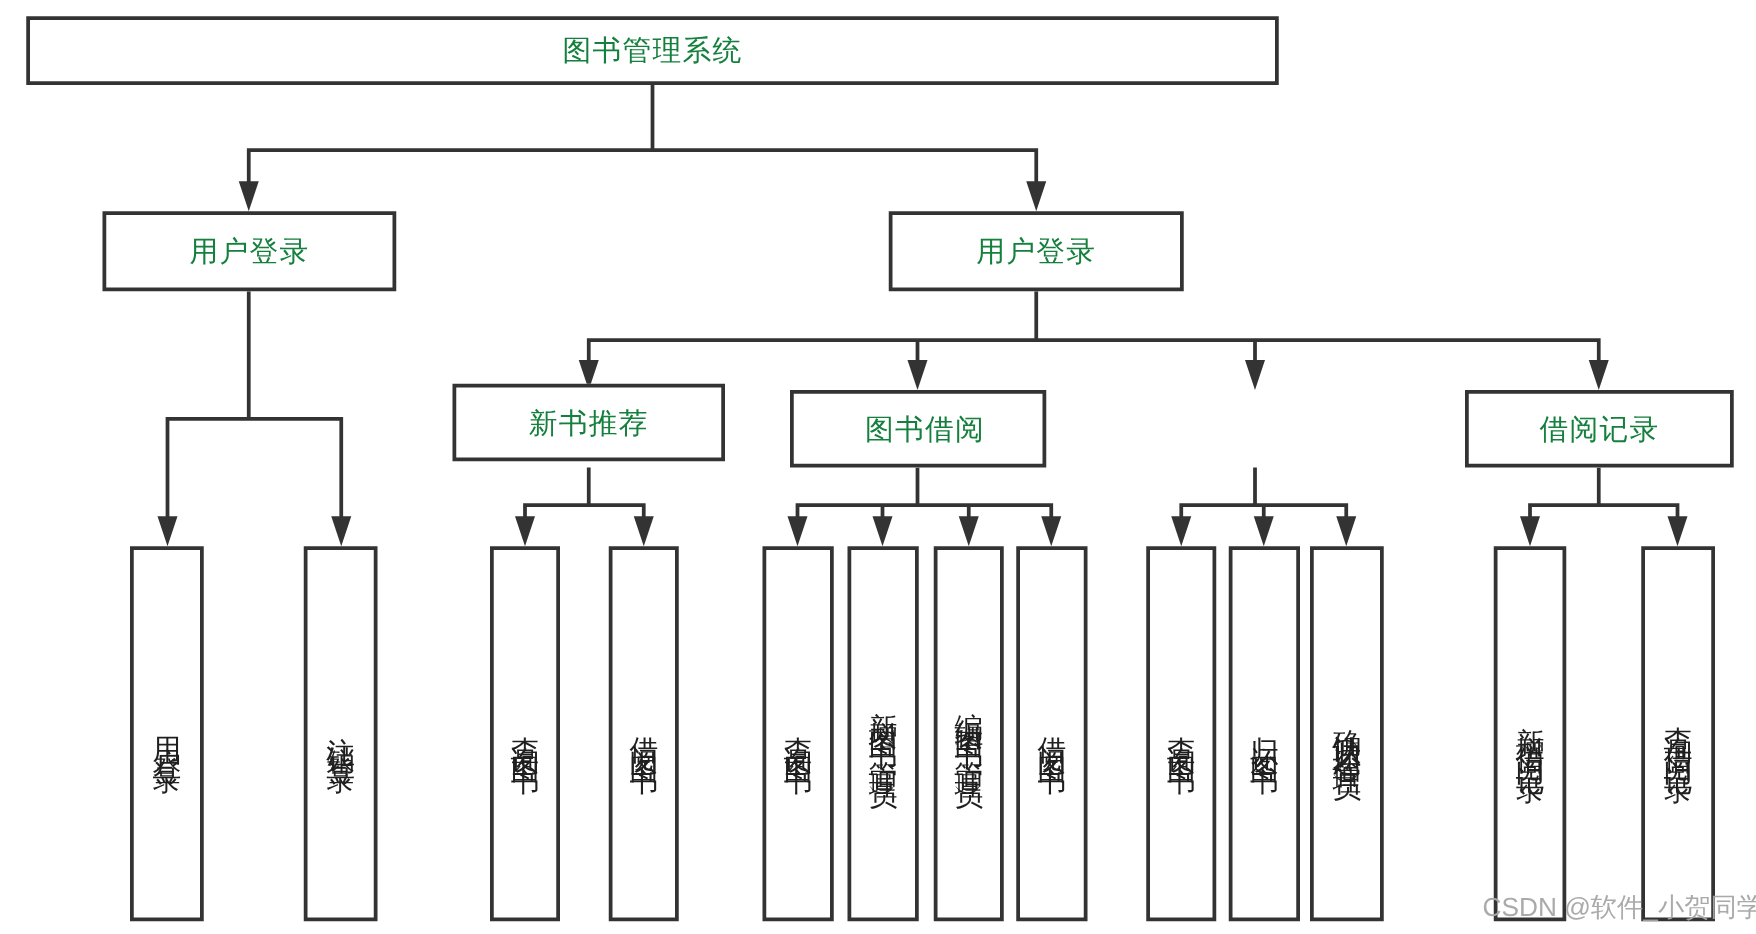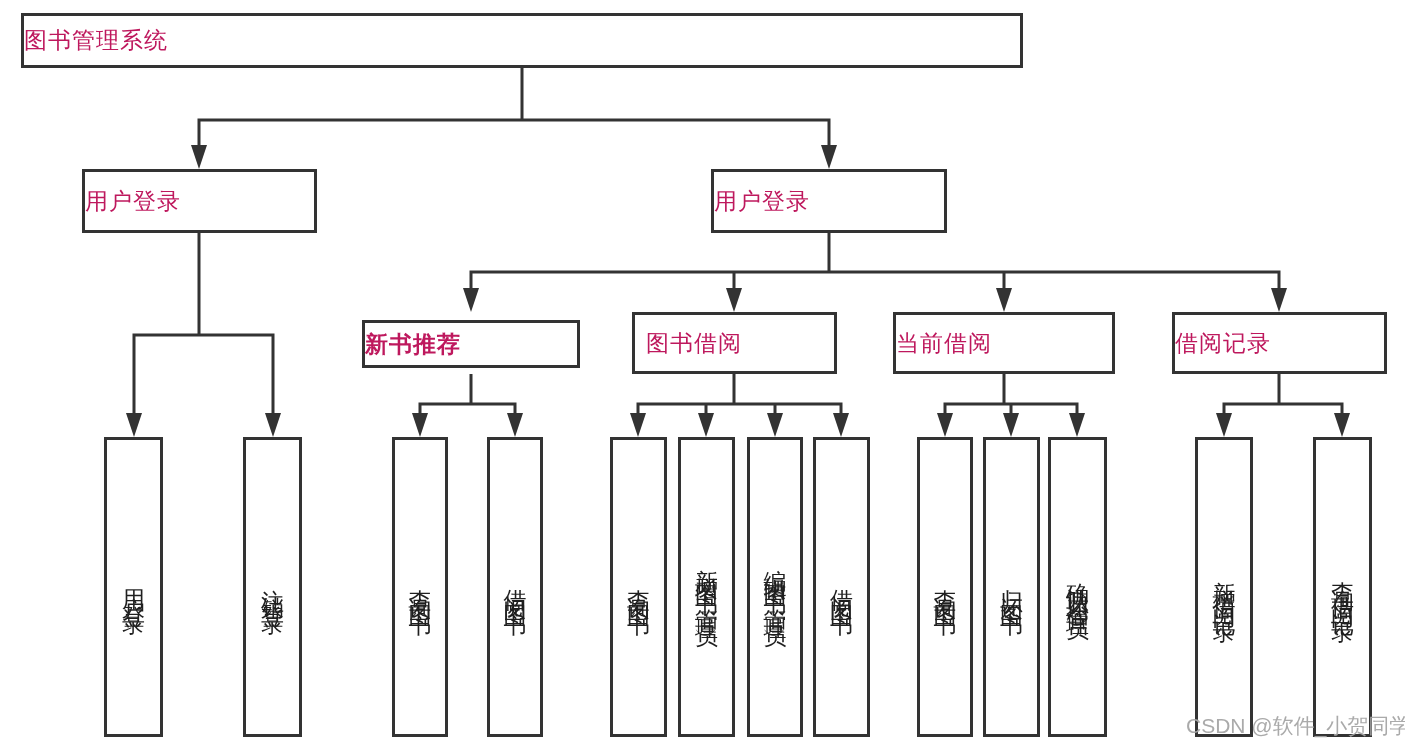--- a/index.html
+++ b/index.html
@@ -23,21 +23,22 @@
     height: 747px;
     z-index: 1;
   }
   .box {
     position: absolute;
     box-sizing: border-box;
     background: #ffffff;
     border: 3px solid #333333;
     display: flex;
     align-items: center;
-    color: #be185d;
+    justify-content: center;
+    color: #15803d;
     font-size: 23px;
     z-index: 2;
     letter-spacing: 1px;
   }
   .leaf {
     position: absolute;
     box-sizing: border-box;
     background: #ffffff;
     border: 3px solid #333333;
     top: 437px;
@@ -115,28 +116,25 @@
     <span>图书管理系统</span>
   </div>
 
   <div class="box" style="left:82px; top:169px; width:235px; height:64px;">
     <span>用户登录</span>
   </div>
   <div class="box" style="left:711px; top:169px; width:236px; height:64px;">
     <span>用户登录</span>
   </div>
 
-  <div class="box" style="left:362px; top:320px; width:218px; height:48px;font-weight:bold;">
+  <div class="box" style="left:362px; top:307px; width:218px; height:62px;">
     <span>新书推荐</span>
   </div>
   <div class="box" style="left:632px; top:312px; width:205px; height:62px;padding-left:11px;">
     <span>图书借阅</span>
-  </div>
-  <div class="box" style="left:893px; top:312px; width:222px; height:62px;">
-    <span>当前借阅</span>
   </div>
   <div class="box" style="left:1172px; top:312px; width:215px; height:62px;">
     <span>借阅记录</span>
   </div>
 
   <div class="leaf" style="left:104px; width:59px;">
     <span class="vtext">用户登录</span>
   </div>
   <div class="leaf" style="left:243px; width:59px;">
     <span class="vtext">注销登录</span>

